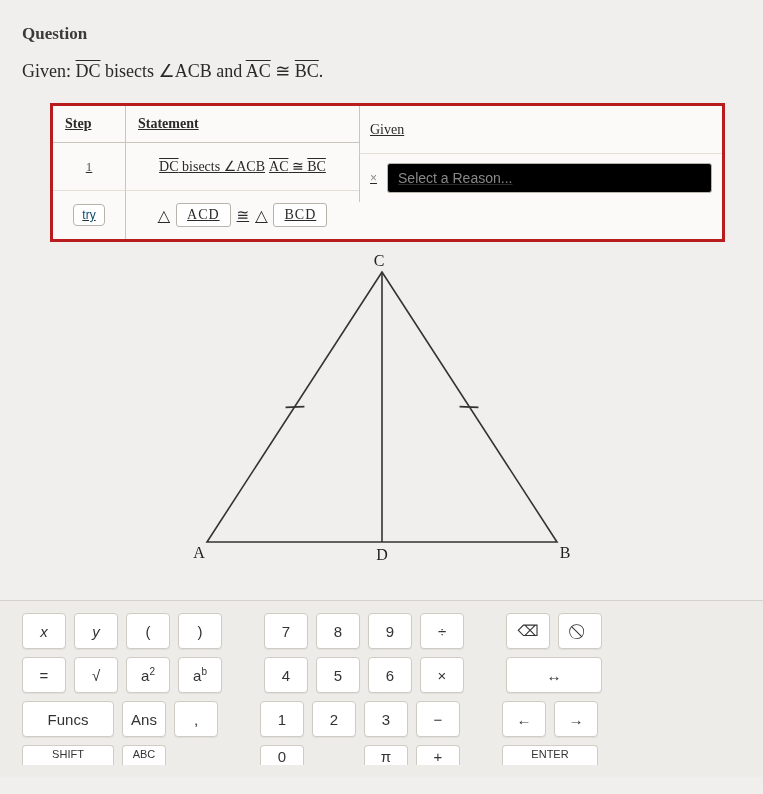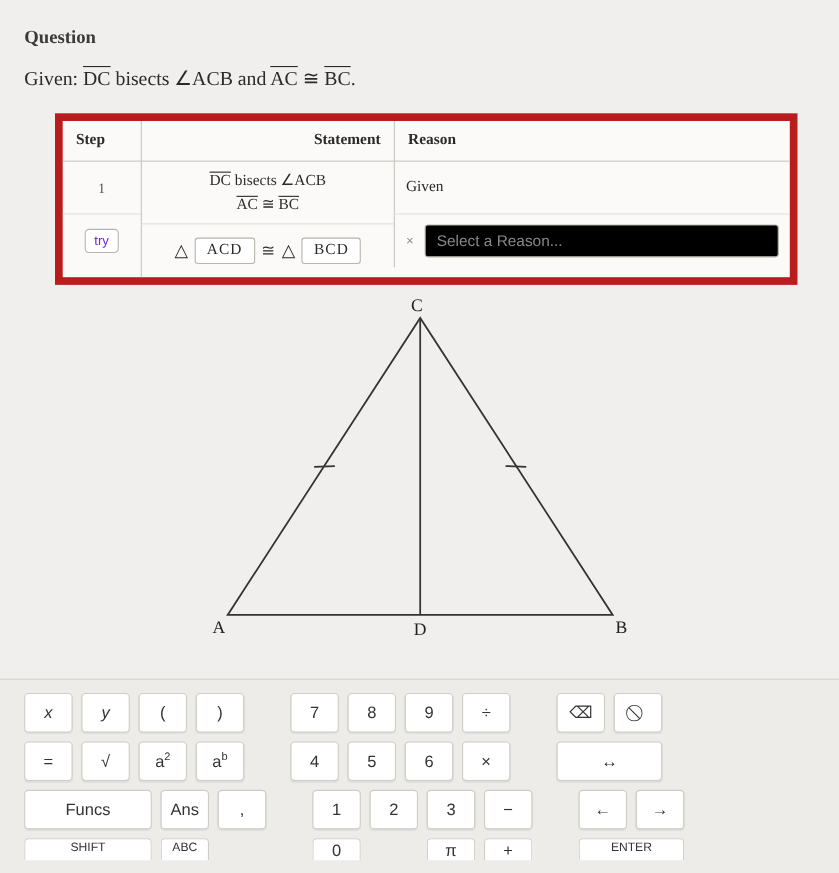--- a/index.html
+++ b/index.html
@@ -7,37 +7,37 @@
     font-family: Georgia, 'Times New Roman', serif;
     background: #f0efed;
     width: 763px;
     color: #2a2a2a;
   }
   .page { padding: 24px 22px 0 22px; }
   .heading { font-size: 17px; font-weight: bold; color: #3a3a3a; margin-bottom: 14px; }
   .prompt { font-size: 18px; margin-bottom: 14px; line-height: 1.5; font-family: Liberation Serif, serif; }
   .prompt .ov { text-decoration: overline; }
   
-  .proof-table { margin: 18px 16px 10px 28px; display: flex; border: 7px solid #b91c1c; background: #fbfaf8; }
+  .proof-table { margin: 18px 16px 10px 28px; display: flex; border: 3px solid #b91c1c; background: #fbfaf8; text-decoration: underline; }
   .col { display: flex; flex-direction: column; }
   .col.step { width: 72px; }
   .col.statement { width: 234px; }
   .col.reason { flex: 1; min-width: 360px; }
 
   .th { font-weight: bold; font-size: 14px; padding: 10px 12px; border-bottom: 1px solid #c8c5bf; }
   .col + .col .th, .col + .col .td { border-left: 1px solid #c8c5bf; }
   .td { border-bottom: 1px solid #e2dfd9; padding: 8px 10px; font-size: 14px; display: flex; align-items: center; justify-content: center; min-height: 48px; }
   .col.reason .td { justify-content: flex-start; }
   .td.last { border-bottom: none; }
 
-  .stack { display: flex; flex-direction: column; align-items: center; gap: 4px; font-size: 14px; }
+  .stack { display: flex; align-items: center; gap: 4px; font-size: 14px; }
   .ov { text-decoration: overline; }
 
   .step-num { font-size: 13px; color: #555; }
-  .try-btn { border: 1px solid #b8b4ac; border-radius: 4px; background: #fff; font-size: 12px; padding: 3px 8px; cursor: pointer; font-family: Arial, sans-serif; color: #6d28d9; text-align: center; }
+  .try-btn { border: 1px solid #b8b4ac; border-radius: 4px; background: #fff; font-size: 12px; padding: 3px 8px; cursor: pointer; font-family: Arial, sans-serif; color: #0c4a6e; text-align: center; }
 
   .stmt-row { display: flex; align-items: center; gap: 6px; font-size: 15px; }
   .sym-tri { font-size: 16px; }
   .chip { border: 1px solid #b8b4ac; background: #fff; border-radius: 3px; padding: 3px 10px; font-size: 14px; letter-spacing: 1px; }
   .clear-x { font-family: Arial, sans-serif; color: #888; font-size: 12px; margin-left: auto; margin-right: 4px; cursor: pointer; }
   .reason-sel { flex: 1; border: 1px solid #b8b4ac; background: #000000; border-radius: 3px; padding: 6px 10px; font-size: 14px; color: #888; font-family: Arial, sans-serif; cursor: pointer; }
 
   .diagram { display: flex; justify-content: center; margin: 10px 0 18px 0; }
   .diagram svg { width: 470px; height: 330px; }
 
@@ -45,21 +45,21 @@
   .keypad { background: #eeece8; border-top: 1px solid #d6d3cc; padding: 12px 22px; font-family: Arial, sans-serif; }
   .kp-rows { display: flex; flex-direction: column; gap: 8px; }
   .kp-row { display: flex; gap: 8px; align-items: center; }
   .key {
     background: #fff; border: 1px solid #cfccc4; border-radius: 4px;
     height: 36px; display: flex; align-items: center; justify-content: center;
     font-size: 15px; color: #333; cursor: pointer;
     box-shadow: 0 1px 1px rgba(0,0,0,0.06);
   }
   .key.sm { width: 44px; }
-  .key.wd { width: 116px; }
+  .key.wd { width: 92px; }
   .key.wd2 { width: 96px; }
   .gap { width: 26px; }
   sup { font-size: 10px; }
   .partial { height: 20px; border-bottom: none; box-shadow: none; border-radius: 4px 4px 0 0; overflow: hidden; display:flex; align-items:flex-start; padding-top:2px;}
 </style>
 </head>
 <body>
 
 <div class="page">
   <div class="heading">Question</div>
@@ -73,39 +73,38 @@
     <div class="col step">
       <div class="th">Step</div>
       <div class="td">
           <span class="step-num">1</span>
         </div>
       <div class="td last">
         <button class="try-btn">try</button>
       </div>
     </div>
     <div class="col statement">
-      <div class="th" style="text-align:right">Statement</div>
+      <div class="th" style="text-align:left">Statement</div>
       <div class="td">
         <div class="stack">
           <div><span class="ov">DC</span><span> bisects ∠ACB</span></div>
           <div><span class="ov">AC</span><span> ≅ </span><span class="ov">BC</span></div>
         </div>
       </div>
       <div class="td last">
         <div class="stmt-row">
           <span class="sym-tri">△</span>
           <span class="chip">ACD</span>
           <span>≅</span>
           <span class="sym-tri">△</span>
           <span class="chip">BCD</span>
         </div>
       </div>
     </div>
     <div class="col reason">
-      <div class="th">Reason</div>
       <div class="td">Given</div>
       <div class="td last" style="gap:6px;">
         <span class="clear-x">×</span>
         <div class="reason-sel">Select a Reason...</div>
       </div>
     </div>
   </div>
 
   <div class="diagram">
     <svg viewBox="0 0 470 330">

